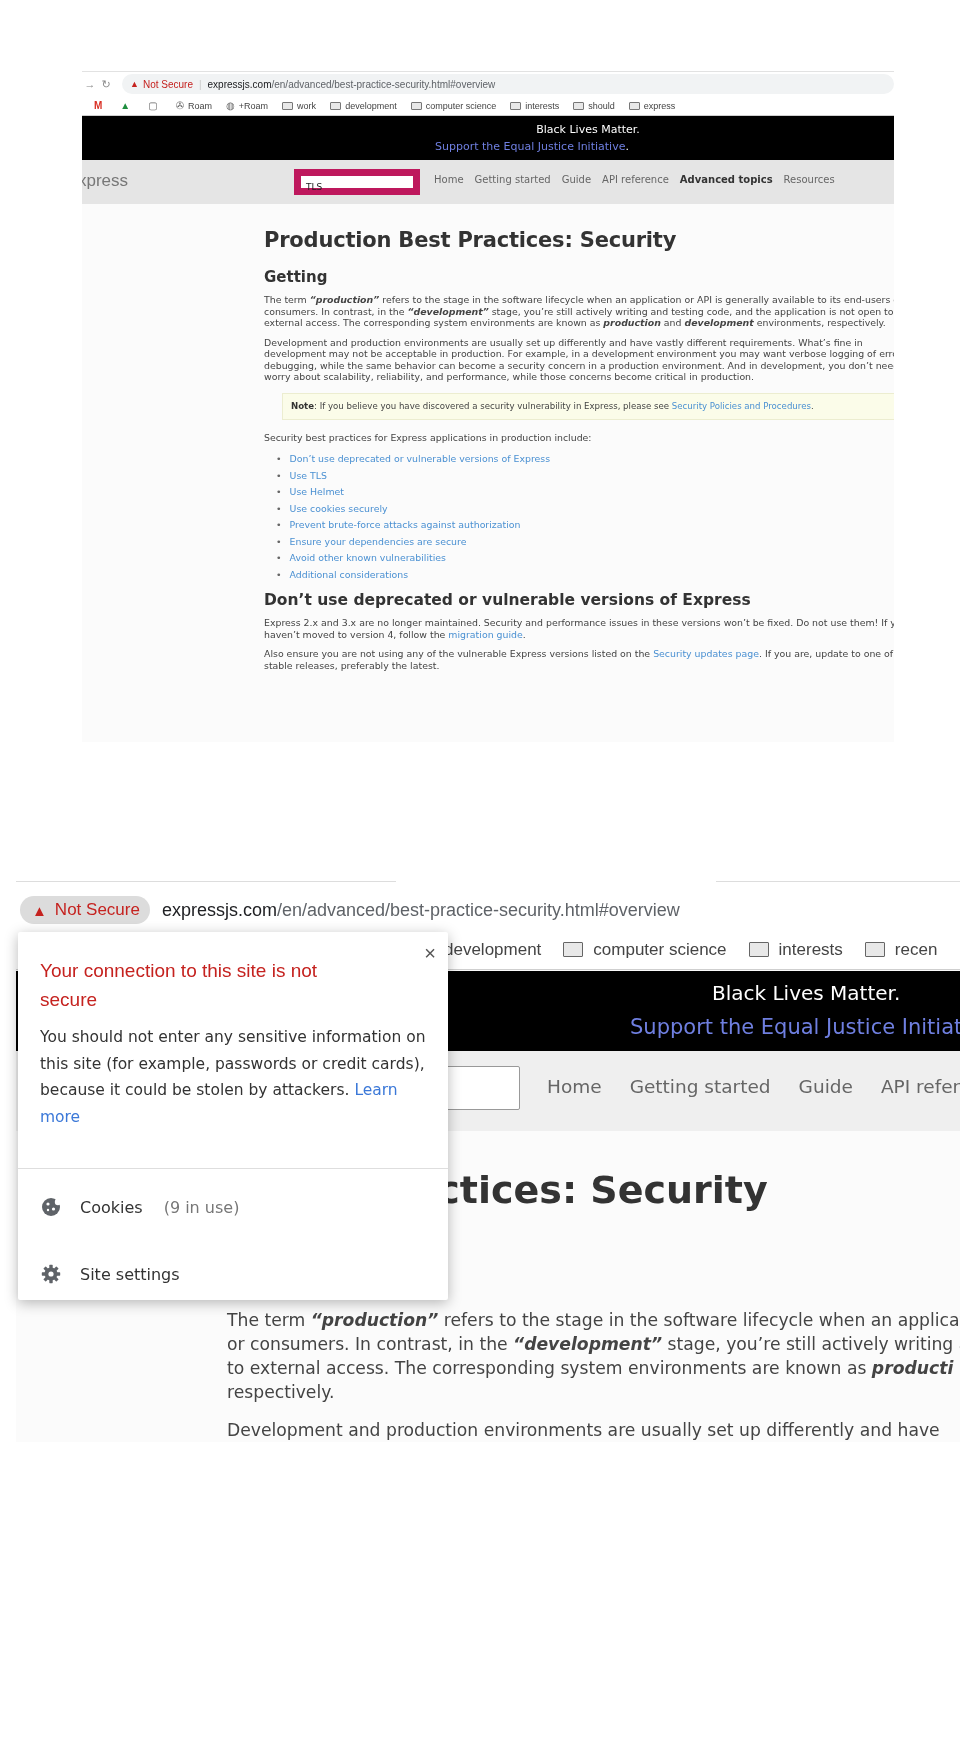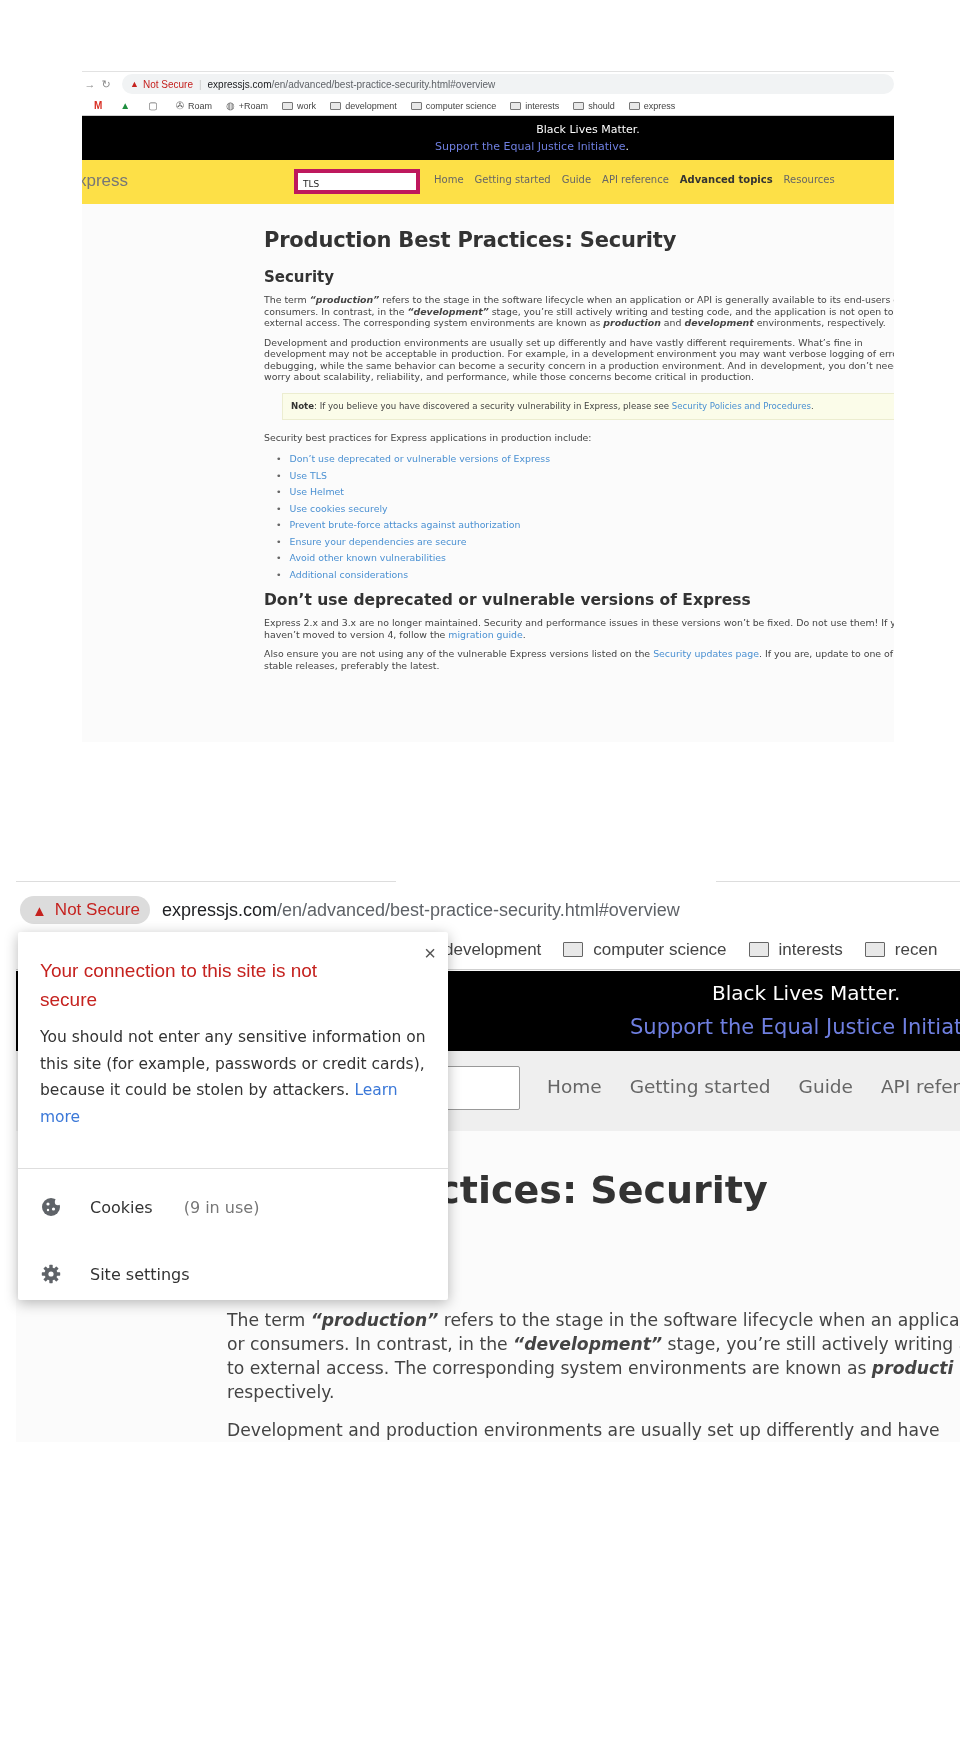--- a/index.html
+++ b/index.html
@@ -22,23 +22,23 @@
   .s1-bm .ico { font-size: 10px; margin-right: 4px; color: #666; }
   .s1-bm .gm { color: #d93025; font-weight: bold; }
   .s1-bm .gd { color: #1e8e3e; }
   .folder { display: inline-block; width: 11px; height: 8px; border: 1px solid #777; border-radius: 1px; background: #e8e8e8; margin-right: 4px; }
 
   .s1-banner { position: absolute; left: 0; top: 50px; width: 812px; height: 44px; background: #000; text-align: center; font-family: "DejaVu Sans", sans-serif; font-size: 11px; line-height: 17px; padding-top: 5px; }
   .s1-banner .l1 { color: #fff; padding-left: 200px; }
   .s1-banner .l2 { color: #6f7fe0; padding-left: 88px; }
   .s1-banner .l2 .dot { color: #fff; }
 
-  .s1-header { position: absolute; left: 0; top: 94px; width: 812px; height: 44px; background: #fde047; display: flex; align-items: center; }
+  .s1-header { position: absolute; left: 0; top: 94px; width: 812px; height: 44px; background: #e5e5e5; display: flex; align-items: center; }
   .s1-logo { position: absolute; left: -4px; top: 11px; font-family: "Liberation Sans", sans-serif; font-weight: 300; font-size: 17px; color: #777; }
-  .s1-search { position: absolute; left: 212px; top: 9px; width: 126px; height: 25px; background: #fff; border: 4px solid #be185d; font-size: 9px; padding: 6px 5px; color: #222; font-family: "DejaVu Sans", sans-serif; }
+  .s1-search { position: absolute; left: 212px; top: 9px; width: 126px; height: 25px; background: #fff; border: 7px solid #be185d; font-size: 9px; padding: 6px 5px; color: #222; font-family: "DejaVu Sans", sans-serif; }
   .s1-nav { position: absolute; left: 352px; top: 14px; display: flex; font-size: 10px; color: #666; }
   .s1-nav span { margin-right: 11px; }
   .s1-nav .active { color: #333; font-weight: bold; }
 
   .s1-content { position: absolute; left: 182px; top: 138px; width: 660px; color: #333; }
   .s1-content h1 { font-size: 21px; font-weight: bold; margin-top: 24px; color: #333; letter-spacing: -0.2px; }
   .s1-content h2 { font-size: 15px; font-weight: bold; margin-top: 16px; margin-bottom: 8px; color: #333; }
   .s1-content p { font-size: 9.4px; line-height: 11.5px; margin-bottom: 8px; color: #444; }
   .s1-content a, .s1-link { color: #4a90d2; }
   .s1-note { margin: 10px 10px 12px 18px; background: #fbfce9; border: 1px solid #ecedd0; padding: 7px 8px 8px 8px; font-size: 8.6px; color: #444; }
@@ -77,21 +77,21 @@
   .s2-paras { position: absolute; left: 211px; top: 430px; width: 760px; }
   .s2-paras p { font-size: 17.2px; line-height: 24px; color: #444; margin-bottom: 14px; white-space: nowrap; }
 
   
   .popup { position: absolute; left: 18px; top: 932px; width: 430px; height: 368px; background: #fff; border-radius: 2px; box-shadow: 0 3px 14px rgba(0,0,0,0.28); font-family: "DejaVu Sans", sans-serif; z-index: 5; }
   .popup-close { position: absolute; right: 12px; top: 10px; font-size: 20px; color: #555; font-family: "Liberation Sans", sans-serif; cursor: pointer; }
   .popup-title { position: absolute; left: 22px; top: 24px; width: 330px; font-size: 19px; line-height: 29px; color: #c5221f; font-family: "Liberation Sans", sans-serif; }
   .popup-body { position: absolute; left: 22px; top: 92px; width: 392px; font-size: 15.5px; line-height: 26.5px; color: #333; }
   .popup-body .learn { color: #3b78d8; }
   .popup-div { position: absolute; left: 0; top: 236px; width: 430px; height: 1px; background: #dedede; }
-  .popup-row { position: absolute; left: 22px; display: flex; align-items: center; font-size: 16px; color: #333; cursor: pointer; gap: 10px; }
+  .popup-row { position: absolute; left: 22px; display: flex; align-items: center; font-size: 16px; color: #333; cursor: pointer; }
   .popup-row .ico { width: 22px; height: 22px; margin-right: 18px; display: flex; align-items: center; justify-content: center; }
   .popup-row .muted { color: #777; margin-left: 21px; }
   .row-cookies { top: 264px; }
   .row-settings { top: 331px; align-items: center; }
 </style>
 </head>
 <body>
 
 <div class="shot1">
   <div class="s1-topline"></div>
@@ -165,21 +165,21 @@
       <span>Getting started</span>
       <span>Guide</span>
       <span>API reference</span>
       <span class="active">Advanced topics</span>
       <span>Resources</span>
     </div>
   </div>
 
   <div class="s1-content">
     <h1>Production Best Practices: Security</h1>
-    <h2>Security</h2>
+    <h2>Getting</h2>
     <p><span>The term </span><b><i>“production”</i></b><span> refers to the stage in the software lifecycle when an application or API is generally available to its end-users or consumers. In contrast, in the </span><b><i>“development”</i></b><span> stage, you’re still actively writing and testing code, and the application is not open to external access. The corresponding system environments are known as </span><b><i>production</i></b><span> and </span><b><i>development</i></b><span> environments, respectively.</span></p>
     <p>Development and production environments are usually set up differently and have vastly different requirements. What’s fine in development may not be acceptable in production. For example, in a development environment you may want verbose logging of errors for debugging, while the same behavior can become a security concern in a production environment. And in development, you don’t need to worry about scalability, reliability, and performance, while those concerns become critical in production.</p>
     <div class="s1-note"><b>Note</b><span>: If you believe you have discovered a security vulnerability in Express, please see </span><span class="s1-link">Security Policies and Procedures</span><span>.</span></div>
     <p>Security best practices for Express applications in production include:</p>
     <ul class="s1-list">
       <li>Don’t use deprecated or vulnerable versions of Express</li>
       <li>Use TLS</li>
       <li>Use Helmet</li>
       <li>Use cookies securely</li>
       <li>Prevent brute-force attacks against authorization</li>

